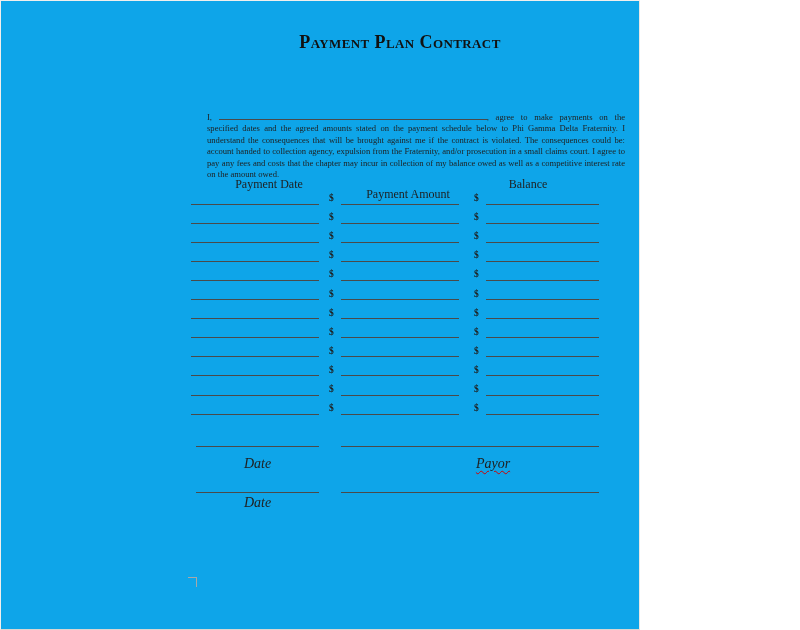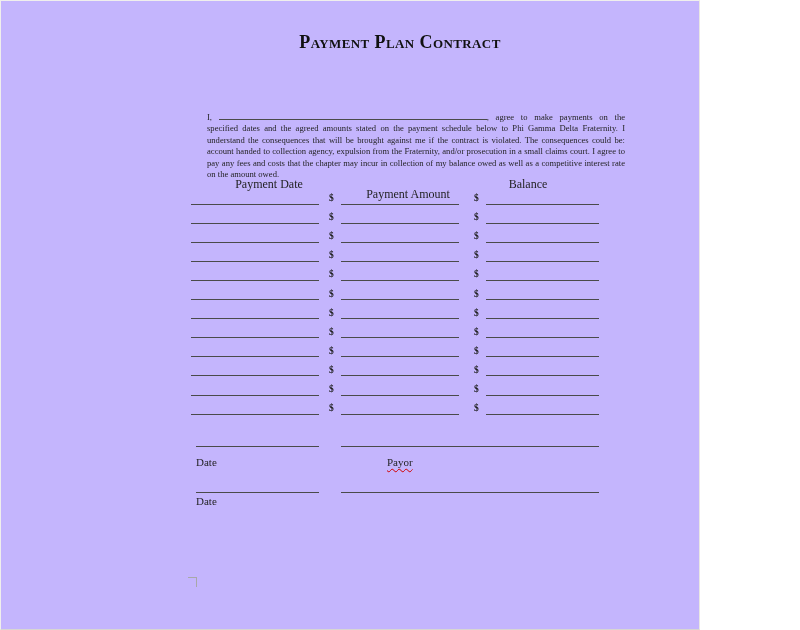--- a/index.html
+++ b/index.html
@@ -1,18 +1,18 @@
 <!DOCTYPE html>
 <html style="--text-color: #1f1f1f; --line-color: #4a4a4a; --spell-color: #d20000; --mark-color: #a8a8a8;"><head>
 <meta charset="utf-8">
 <style>
   html,body { margin:0; padding:0; background:#ffffff; }
   .page {
-    position:relative; width:700px; height:630px; box-sizing:border-box;
-    background:#c4b5fd; overflow:hidden;
+    position:relative; width:640px; height:630px; box-sizing:border-box;
+    background:#0ea5e9; overflow:hidden;
     border:1px solid #f0efed; border-bottom-color:#d8d6d2; border-right-color:#e9e7e4;
     font-family:"Liberation Serif","DejaVu Serif",serif;
     color:var(--text-color,#1f1f1f);
   }
   .content { position:absolute; left:190px; top:0; width:418px; height:630px; }
 
   .doc-title {
     position:absolute; top:31px; left:0; width:100%; text-align:center;
     font-size:18px; font-weight:bold; font-variant:small-caps; letter-spacing:0.4px;
     color:#111111; margin:0;
@@ -54,21 +54,21 @@
   .d1 { left:138px; } .d2 { left:283px; }
 
   .sigline {
     position:absolute; height:0;
     border-bottom:1px solid var(--line-color,#4a4a4a);
   }
   .sig-left  { left:5px;   width:123px; }
   .sig-right { left:150px; width:258px; }
   .srow1 { top:445px; } .srow2 { top:491px; }
   .siglabel {
-    position:absolute; font-size:11px; text-align:left;
+    position:absolute; font-size:14px; font-style:italic; text-align:center;
     white-space:nowrap;
   }
   .slab1 { top:455px; } .slab2 { top:494px; }
   .misspelled {
     text-decoration-line:underline; text-decoration-style:wavy;
     text-decoration-color:var(--spell-color,#d20000);
     text-decoration-thickness:1px; text-underline-offset:2px;margin-left:46px;
   }
 
   .crop-mark {

